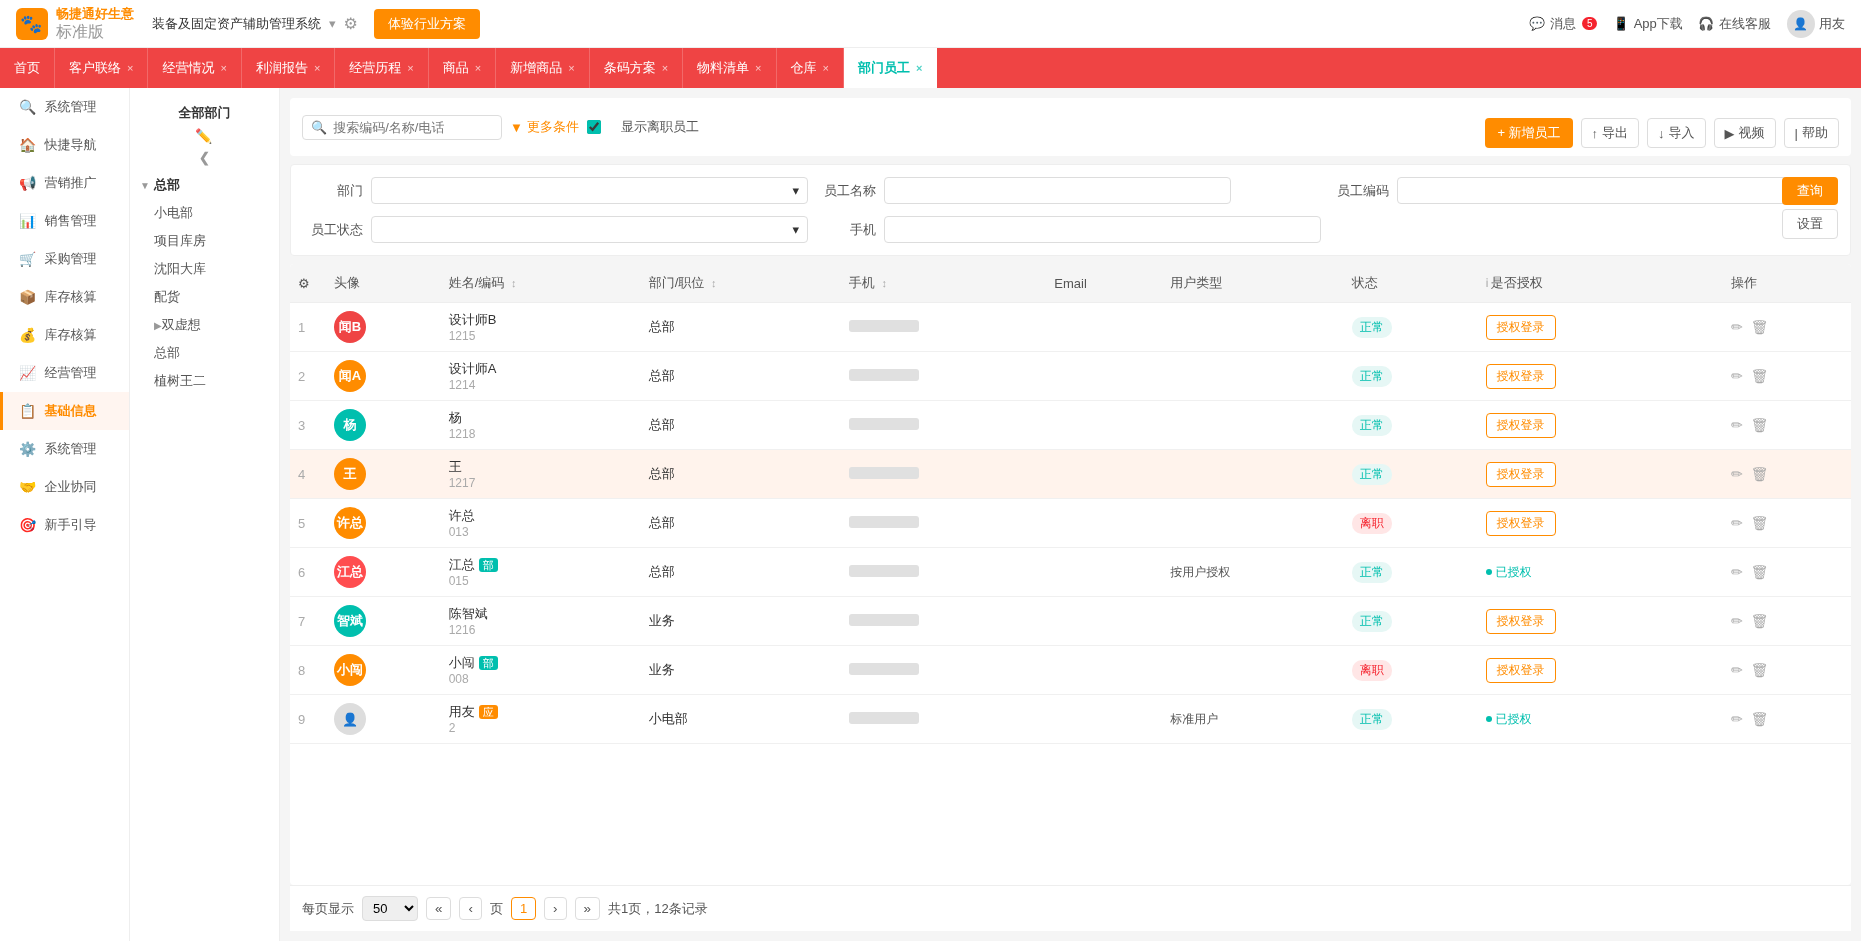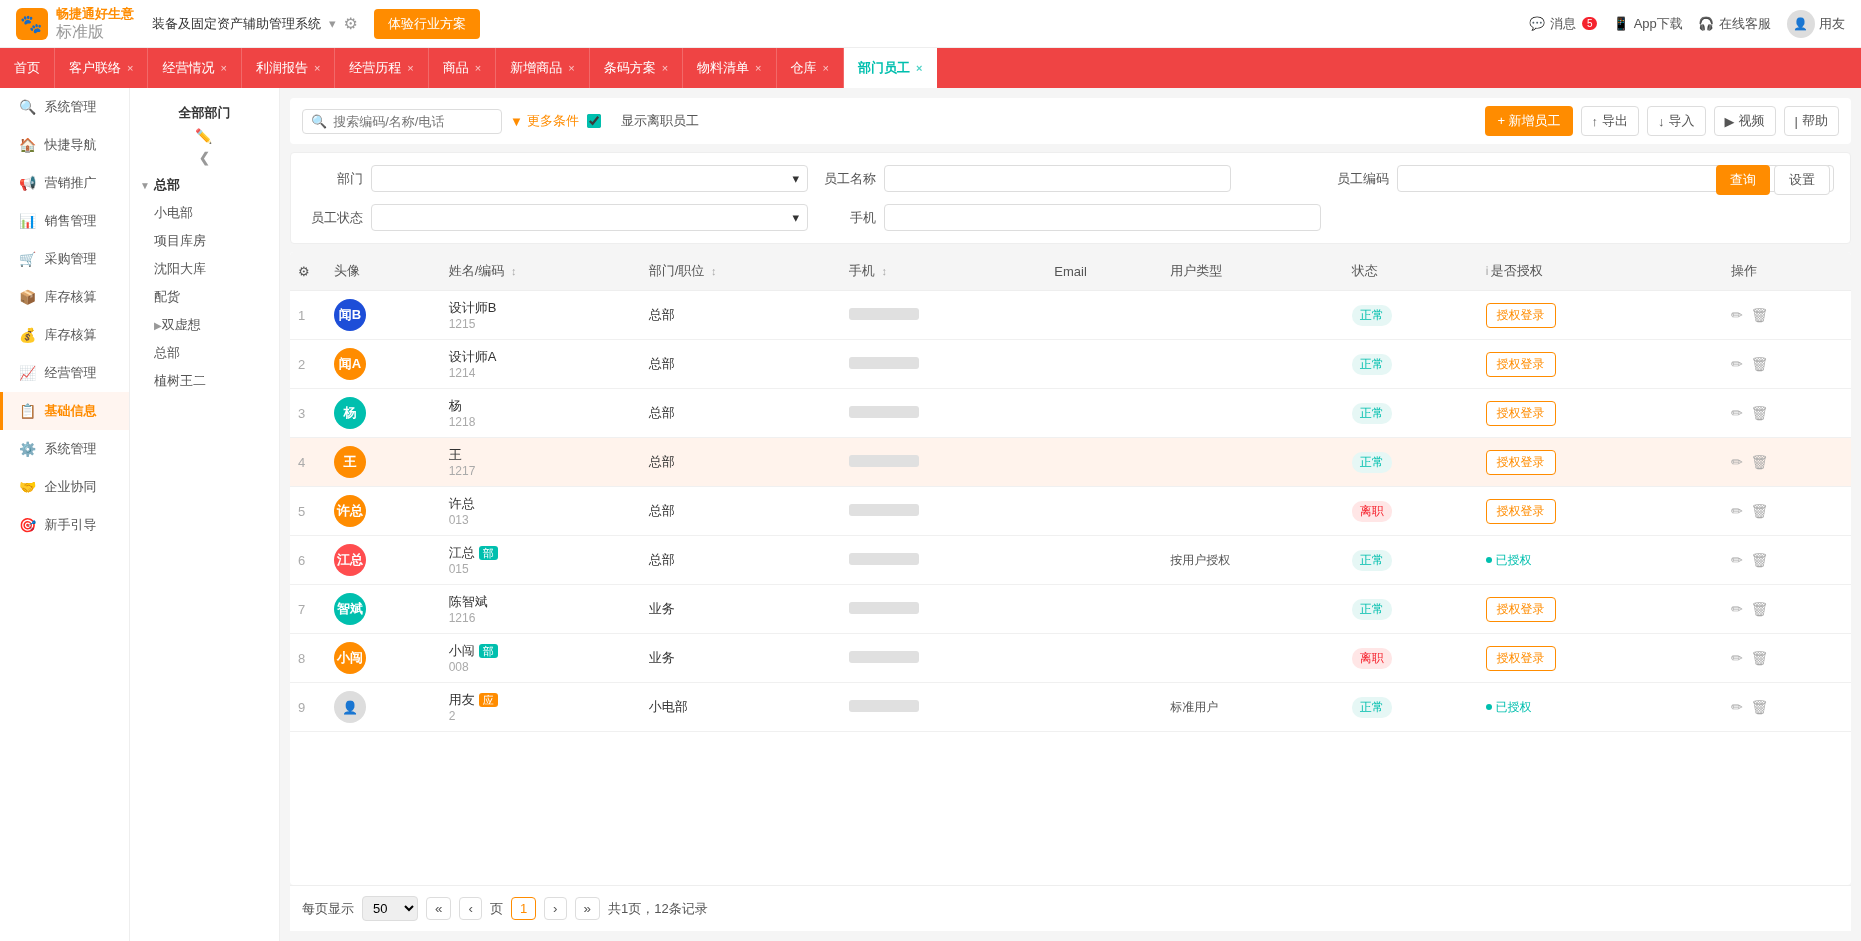--- a/index.html
+++ b/index.html
@@ -56,29 +56,29 @@
 
     
     .search-bar { display: flex; align-items: center; gap: 8px; background: #fff; padding: 8px 12px; border-radius: 4px; margin-bottom: 8px; }
     .search-input { display: flex; align-items: center; border: 1px solid #ddd; border-radius: 4px; padding: 4px 8px; gap: 6px; flex: 0 0 200px; }
     .search-input input { border: none; outline: none; font-size: 13px; width: 140px; }
     .filter-btn { display: flex; align-items: center; gap: 4px; color: #ff8c00; cursor: pointer; font-size: 13px; }
     .show-resigned { display: flex; align-items: center; gap: 20px; color: #555; font-size: 13px; }
     .checkbox { width: 14px; height: 14px; accent-color: #00bfae; }
     .btn-add { background: #ff8c00; color: #fff; border: none; border-radius: 4px; padding: 6px 12px; cursor: pointer; font-size: 13px; margin-left: auto; display: flex; align-items: center; gap: 4px; }
     .btn-outline { background: #fff; color: #555; border: 1px solid #ddd; border-radius: 4px; padding: 5px 10px; cursor: pointer; font-size: 13px; display: flex; align-items: center; gap: 4px; }
-    .toolbar-right { display: flex; align-items: flex-start; gap: 8px; margin-left: auto; }
+    .toolbar-right { display: flex; align-items: flex-start; gap: 8px; margin-left: auto; margin-top: 12px; }
 
     
     .filter-panel { background: #fff; border: 1px solid #eee; border-radius: 4px; padding: 12px 16px; margin-bottom: 8px; display: grid; grid-template-columns: 1fr 1fr 1fr; gap: 12px; align-items: center; position: relative; }
     .filter-field { display: flex; align-items: center; gap: 8px; }
     .filter-label { color: #555; font-size: 13px; white-space: nowrap; min-width: 56px; text-align: right; }
     .filter-input { flex: 1; border: 1px solid #ddd; border-radius: 4px; padding: 5px 8px; font-size: 13px; outline: none; }
     .filter-select { flex: 1; border: 1px solid #ddd; border-radius: 4px; padding: 5px 8px; font-size: 13px; outline: none; background: #fff; display: flex; align-items: center; justify-content: space-between; cursor: pointer; }
-    .filter-actions { display: flex; flex-direction: row; gap: 4px; position: absolute; right: 20px; top: 12px; }
+    .filter-actions { display: flex; flex-direction: column; gap: 4px; position: absolute; right: 12px; top: 12px; }
     .btn-query { background: #ff8c00; color: #fff; border: none; border-radius: 4px; padding: 5px 14px; cursor: pointer; font-size: 13px; }
     .btn-reset { background: #fff; color: #555; border: 1px solid #ddd; border-radius: 4px; padding: 5px 14px; cursor: pointer; font-size: 13px; }
 
     
     .data-table { background: #fff; border-radius: 4px; overflow: hidden; flex: 1; }
     table { width: 100%; border-collapse: collapse; font-size: 13px; }
     thead tr { background: #f5f5f5; }
     th { padding: 10px 8px; text-align: left; color: #555; font-weight: normal; border-bottom: 1px solid #eee; white-space: nowrap; }
     td { padding: 8px 8px; border-bottom: 1px solid #f0f0f0; vertical-align: middle; }
     tr.highlighted { background: #fff3ec; }
@@ -314,21 +314,21 @@
                 <th>状态</th>
                 <th><span class="info-icon">ℹ</span>是否授权</th>
                 <th style="width:40px;"></th>
                 <th>操作</th>
               </tr>
             </thead>
             <tbody id="table-body">
                 <tr>
     <td style="color:#aaa;">1</td>
     <td>
-      <div class="avatar-circle" style="background:#1d4ed8;color:#fff;">闻B</div>
+      <div class="avatar-circle" style="background:#ef4444;color:#fff;">闻B</div>
     </td>
     <td>
                     <div>设计师B</div>
                     <div style="color:#aaa;font-size:12px;">1215</div>
                   </td>
     <td>总部</td>
     <td><span class="phone-blur"></span></td>
     <td></td>
     <td class="user-type"></td>
     <td><span class="status-badge status-normal">正常</span></td>

